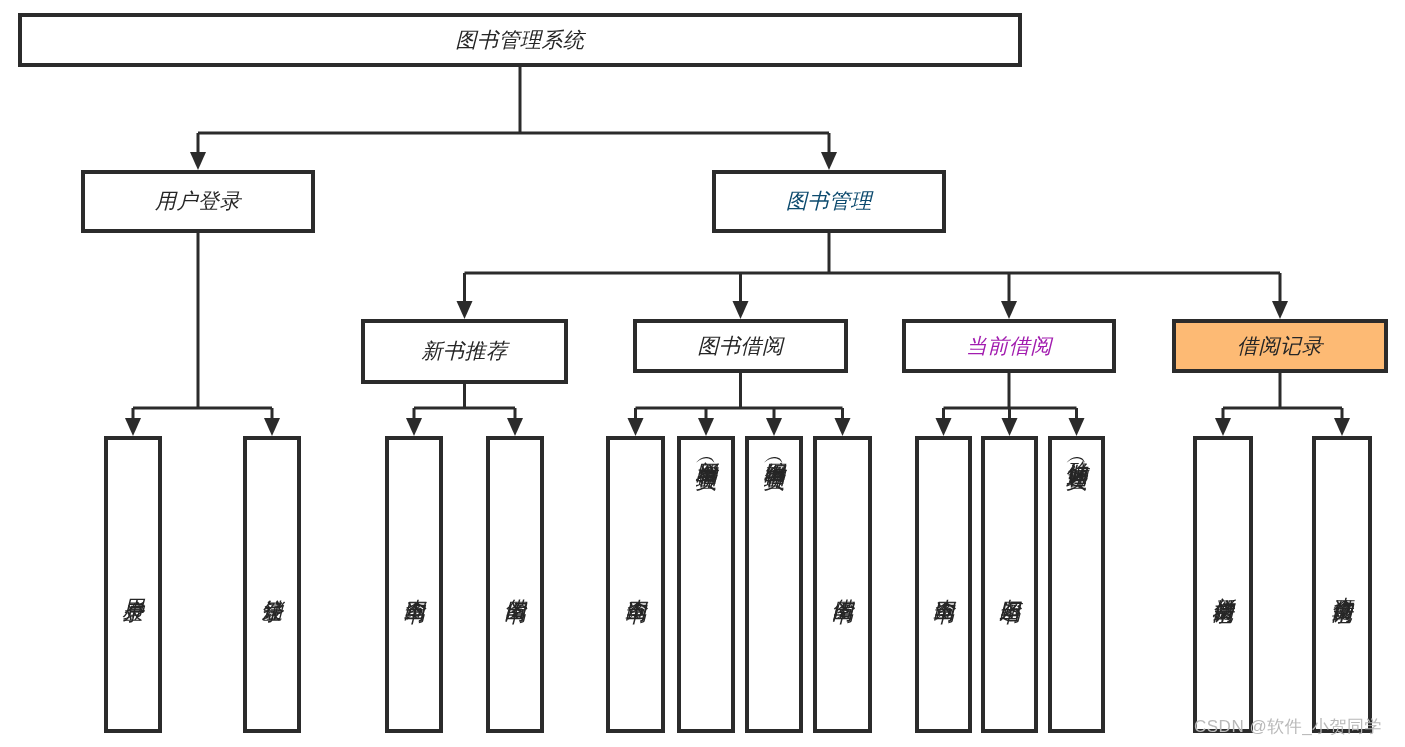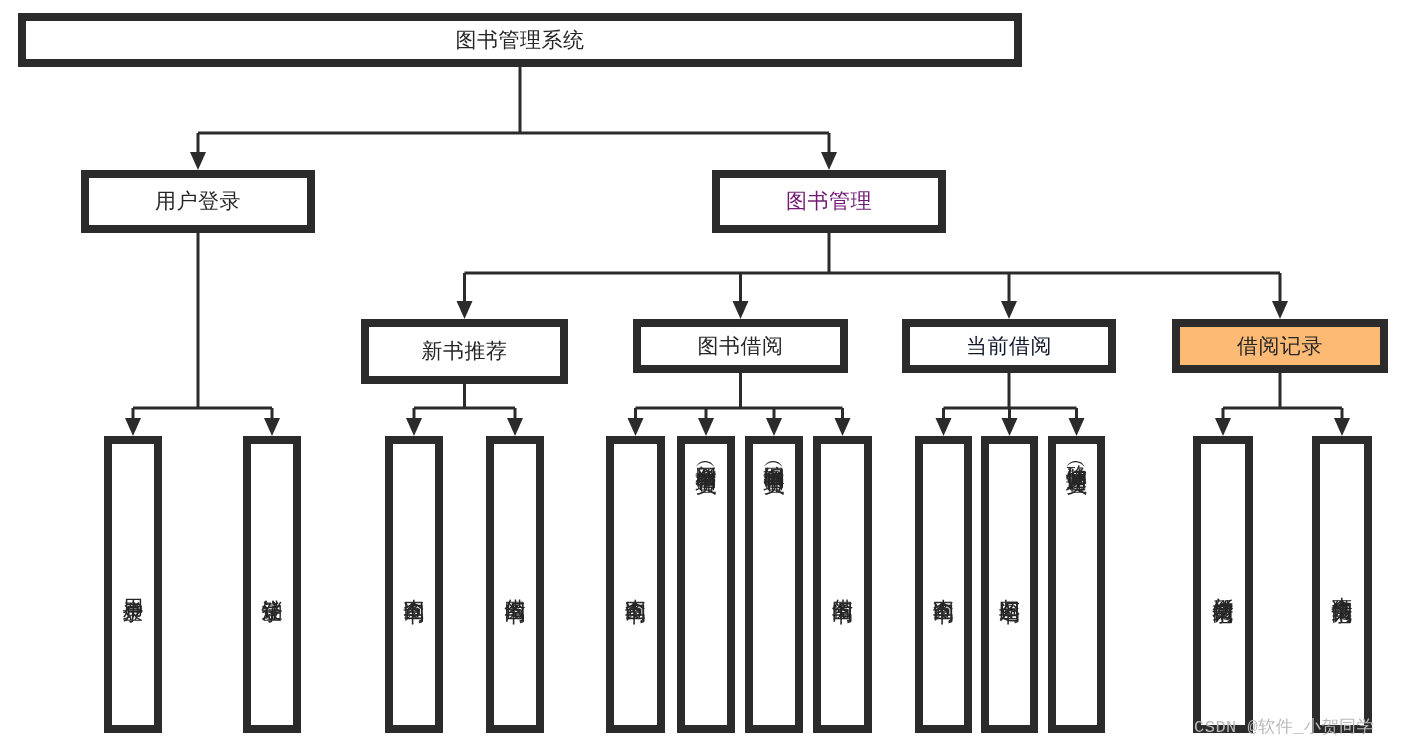--- a/index.html
+++ b/index.html
@@ -14,25 +14,26 @@
     position: relative;
     width: 1405px;
     height: 747px;
     background: #ffffff;
     overflow: hidden;
   }
   .node {
     position: absolute;
     box-sizing: border-box;
     background: #ffffff;
-    border: 8px solid #000000;
+    border: 4px solid #000000;
     display: flex;
     align-items: center;
     justify-content: center;
     color: #1a1a1a;
+    font-style: italic;
   }
   .node-label {
     display: block;
     text-align: center;
     line-height: 1.18;
     letter-spacing: 0.5px;
     color: #262626;
   }
   .node.horizontal .node-label {
     writing-mode: horizontal-tb;
@@ -62,21 +63,21 @@
     width: 1405px;
     height: 747px;
     pointer-events: none;
   }
   .watermark {
     position: absolute;
     color: #b9b9b9;
     font-size: 17px;
     letter-spacing: 0.5px;
     white-space: nowrap;
-    font-family: Liberation Mono, monospace;
+    font-family: Liberation Sans, sans-serif;
   }
 </style>
 </head>
 <body>
 
 <div id="page">
   <svg id="edges" viewBox="0 0 1405 747">
       <line x1="520" y1="67" x2="520" y2="133" stroke="#2b2b2b" stroke-width="3"></line>
       <line x1="198" y1="133" x2="829" y2="133" stroke="#2b2b2b" stroke-width="3"></line>
       <line x1="198" y1="133" x2="198" y2="154" stroke="#2b2b2b" stroke-width="3"></line>
@@ -131,30 +132,30 @@
       <polygon points="1334,418 1350,418 1342,436" fill="#2b2b2b"></polygon>
     </svg>
   <div id="node-layer">
       <div class="node horizontal" style="left: 18px; top: 13px; width: 1004px; height: 54px; border-color: rgb(43, 43, 43); background: rgb(255, 255, 255);">
         <span class="node-label" style="color: rgb(38, 38, 38);">图书管理系统</span>
       </div>
       <div class="node horizontal" style="left: 81px; top: 170px; width: 234px; height: 63px; border-color: rgb(43, 43, 43); background: rgb(255, 255, 255);">
         <span class="node-label" style="color: rgb(38, 38, 38);">用户登录</span>
       </div>
       <div class="node horizontal" style="left: 712px; top: 170px; width: 234px; height: 63px; border-color: rgb(43, 43, 43); background: rgb(255, 255, 255);">
-        <span class="node-label" style="color: #701a75; text-align: right;">图书管理</span>
+        <span class="node-label" style="color: #0c4a6e; text-align: right;">图书管理</span>
       </div>
       <div class="node horizontal" style="left: 361px; top: 319px; width: 207px; height: 65px; border-color: rgb(43, 43, 43); background: rgb(255, 255, 255);">
         <span class="node-label" style="color: rgb(38, 38, 38);">新书推荐</span>
       </div>
       <div class="node horizontal" style="left: 633px; top: 319px; width: 215px; height: 54px; border-color: rgb(43, 43, 43); background: rgb(255, 255, 255);">
         <span class="node-label" style="color: rgb(38, 38, 38);">图书借阅</span>
       </div>
       <div class="node horizontal" style="left: 902px; top: 319px; width: 214px; height: 54px; border-color: rgb(43, 43, 43); background: rgb(255, 255, 255);">
-        <span class="node-label" style="color: #0f172a;">当前借阅</span>
+        <span class="node-label" style="color: #a21caf;">当前借阅</span>
       </div>
       <div class="node horizontal" style="left: 1172px; top: 319px; width: 216px; height: 54px; border-color: rgb(43, 43, 43); background: #fdba74;">
         <span class="node-label" style="color: rgb(38, 38, 38);">借阅记录</span>
       </div>
       <div class="node vertical centered" style="left: 104px; top: 436px; width: 58px; height: 297px; border-color: rgb(43, 43, 43); background: rgb(255, 255, 255);">
         <span class="node-label" style="color: rgb(38, 38, 38);">用户登录</span>
       </div>
       <div class="node vertical centered" style="left: 243px; top: 436px; width: 58px; height: 297px; border-color: rgb(43, 43, 43); background: rgb(255, 255, 255);">
         <span class="node-label" style="color: rgb(38, 38, 38);">注销登录</span>
       </div>

